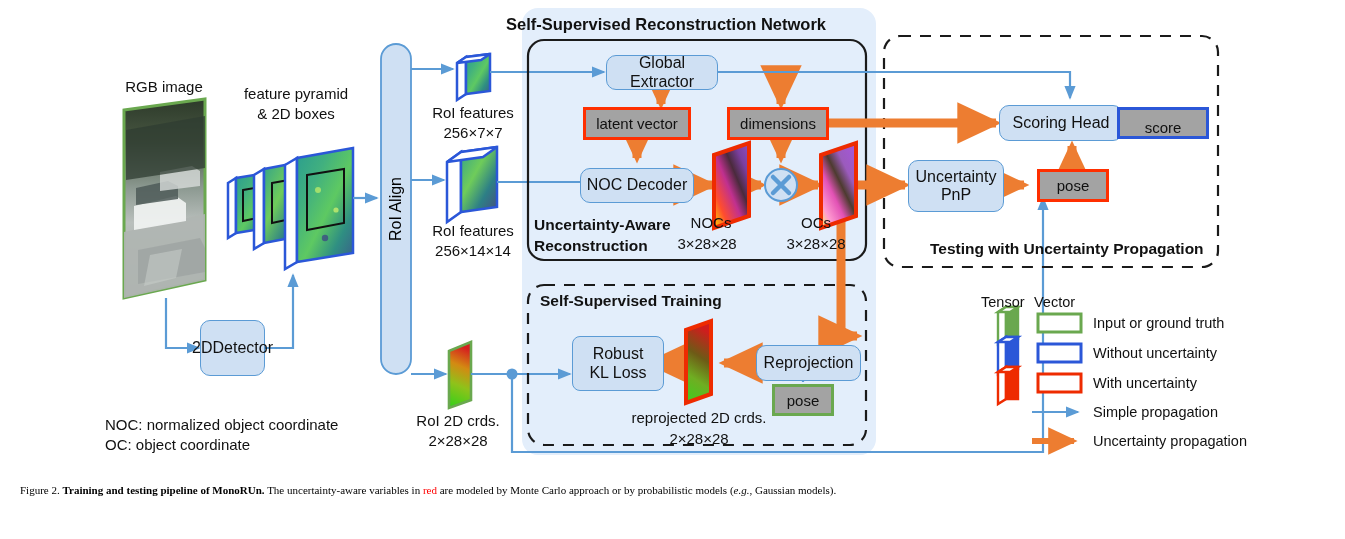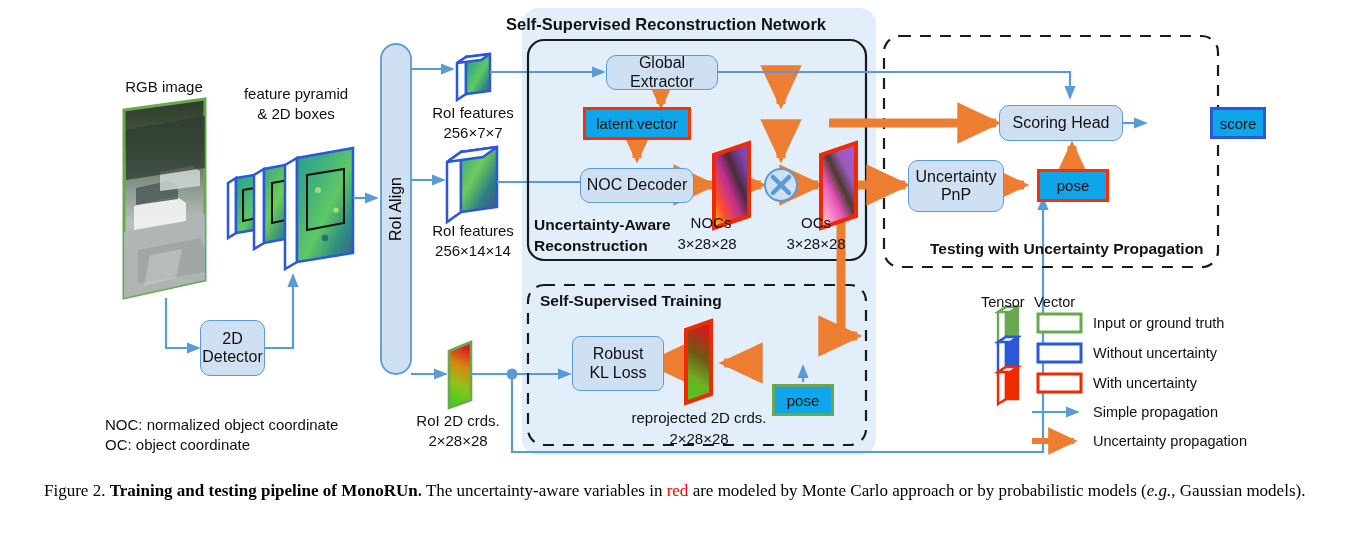--- a/index.html
+++ b/index.html
@@ -7,35 +7,35 @@
     width:1345px;height:539px;
     background:#ffffff;
     font-family:"Liberation Sans", sans-serif;
     color:#000;
     overflow:hidden;
     position:relative;
   }
   #figure{position:absolute;left:0;top:0;width:1345px;height:460px;}
   #figure svg{position:absolute;left:0;top:0;}
   .cap{
-    position:absolute;left:44px;top:478px;width:1285px;
+    position:absolute;left:20px;top:478px;width:1285px;
     font-family:"Liberation Serif", serif;
-    font-size:17px;line-height:25px;color:#000;
+    font-size:11px;line-height:25px;color:#000;
   }
   .cap b{font-weight:bold;}
   .cap .red{color:#ff0000;}
   .cap i{font-style:italic;}
   .lbl{position:absolute;font-family:"Liberation Sans",sans-serif;font-size:15px;color:#111;white-space:nowrap;}
   .lbl.c{transform:translateX(-50%);}
   .lbl.b{font-weight:bold;}
   .lbl.s15{font-size:15px;}
   .lbl.s16{font-size:16px;}
   .box{position:absolute;box-sizing:border-box;display:flex;align-items:center;justify-content:center;text-align:center;}
   .rbox{border-radius:10px;background:#cfe0f3;border:1.5px solid #5b9bd5;font-size:16px;color:#111;line-height:1.15;}
-  .vecbox{background:#0ea5e9;font-size:15px;color:#111;}
+  .vecbox{background:#a3a3a3;font-size:15px;color:#111;}
   .vec-red{border:3px solid #ff2f00;}
   .vec-blue{border:3px solid #2b57d8;}
   .vec-green{border:3px solid #6aa84f;}
   .vtext{writing-mode:vertical-rl;transform:rotate(180deg);font-size:16px;}
   .legtxt{position:absolute;font-size:14.5px;color:#111;white-space:nowrap;}
 </style>
 </head>
 <body>
 
 <div id="figure">
@@ -251,21 +251,21 @@
     <g>
       <path d="M1032,412 L1078,412" stroke="#5b9bd5" stroke-width="2.2" fill="none" marker-end="url(#ab)"></path>
       <path d="M1032,441 L1074,441" stroke="#ed7d31" stroke-width="6" fill="none" marker-end="url(#ao)"></path>
     </g>
   </svg>
 
   <div class="lbl c s15" style="left:164px;top:78px;">RGB image</div>
   <div class="lbl c s15" style="left:296px;top:85px;">feature pyramid</div>
   <div class="lbl c s15" style="left:296px;top:105px;">&amp; 2D boxes</div>
 
-  <div class="box rbox" style="left:200px;top:320px;width:65px;height:56px;flex-direction:column;">
+  <div class="box rbox" style="left:200px;top:320px;width:65px;height:56px;flex-direction:row;">
     <span>2D</span>
     <span>Detector</span>
   </div>
 
   <div style="position:absolute;left:381px;top:44px;width:30px;height:330px;display:flex;align-items:center;justify-content:center;pointer-events:none;">
     <span class="vtext">RoI Align</span>
   </div>
 
   <div class="lbl c s15" style="left:473px;top:104px;">RoI features</div>
   <div class="lbl c s15" style="left:473px;top:124px;">256×7×7</div>
@@ -286,52 +286,58 @@
   <div class="lbl b s15" style="left:930px;top:240px;font-size:15.5px;">Testing with Uncertainty Propagation</div>
 
   <div class="box rbox" style="left:606px;top:55px;width:112px;height:35px;">
     <span>Global Extractor</span>
   </div>
 
   <div class="box vecbox vec-red" style="left:583px;top:107px;width:108px;height:33px;">
     <span>latent vector</span>
   </div>
 
+  <div class="box vecbox vec-red" style="left:727px;top:107px;width:102px;height:33px;">
+    <span>dimensions</span>
+  </div>
 
   <div class="box rbox" style="left:580px;top:168px;width:114px;height:35px;">
     <span>NOC Decoder</span>
   </div>
 
   <div class="lbl c s15" style="left:707px;top:214px;padding-left:8px;">NOCs</div>
   <div class="lbl c s15" style="left:707px;top:235px;">3×28×28</div>
   <div class="lbl c s15" style="left:816px;top:214px;">OCs</div>
   <div class="lbl c s15" style="left:816px;top:235px;">3×28×28</div>
 
   <div class="box rbox" style="left:999px;top:105px;width:124px;height:36px;">
     <span>Scoring Head</span>
   </div>
 
-  <div class="box vecbox vec-blue" style="left:1210px;top:107px;width:56px;height:32px;">
+  <div class="box vecbox vec-blue" style="left:1117px;top:107px;width:92px;height:32px;align-items:flex-end;">
     <span>score</span>
   </div>
 
   <div class="box rbox" style="left:908px;top:160px;width:96px;height:52px;flex-direction:column;">
     <span>Uncertainty</span>
     <span>PnP</span>
   </div>
 
   <div class="box vecbox vec-red" style="left:1037px;top:169px;width:72px;height:33px;">
     <span>pose</span>
   </div>
 
   <div class="box rbox" style="left:572px;top:336px;width:92px;height:55px;flex-direction:column;border-radius:8px;">
     <span>Robust</span>
     <span>KL Loss</span>
   </div>
 
+  <div class="box rbox" style="left:756px;top:345px;width:105px;height:36px;">
+    <span>Reprojection</span>
+  </div>
 
   <div class="box vecbox vec-green" style="left:772px;top:384px;width:62px;height:32px;">
     <span>pose</span>
   </div>
 
   <div class="lbl c s15" style="left:699px;top:409px;">reprojected 2D crds.</div>
   <div class="lbl c s15" style="left:699px;top:430px;">2×28×28</div>
 
   <div class="legtxt" style="left:981px;top:294px;">Tensor</div>
   <div class="legtxt" style="left:1034px;top:294px;">Vector</div>

